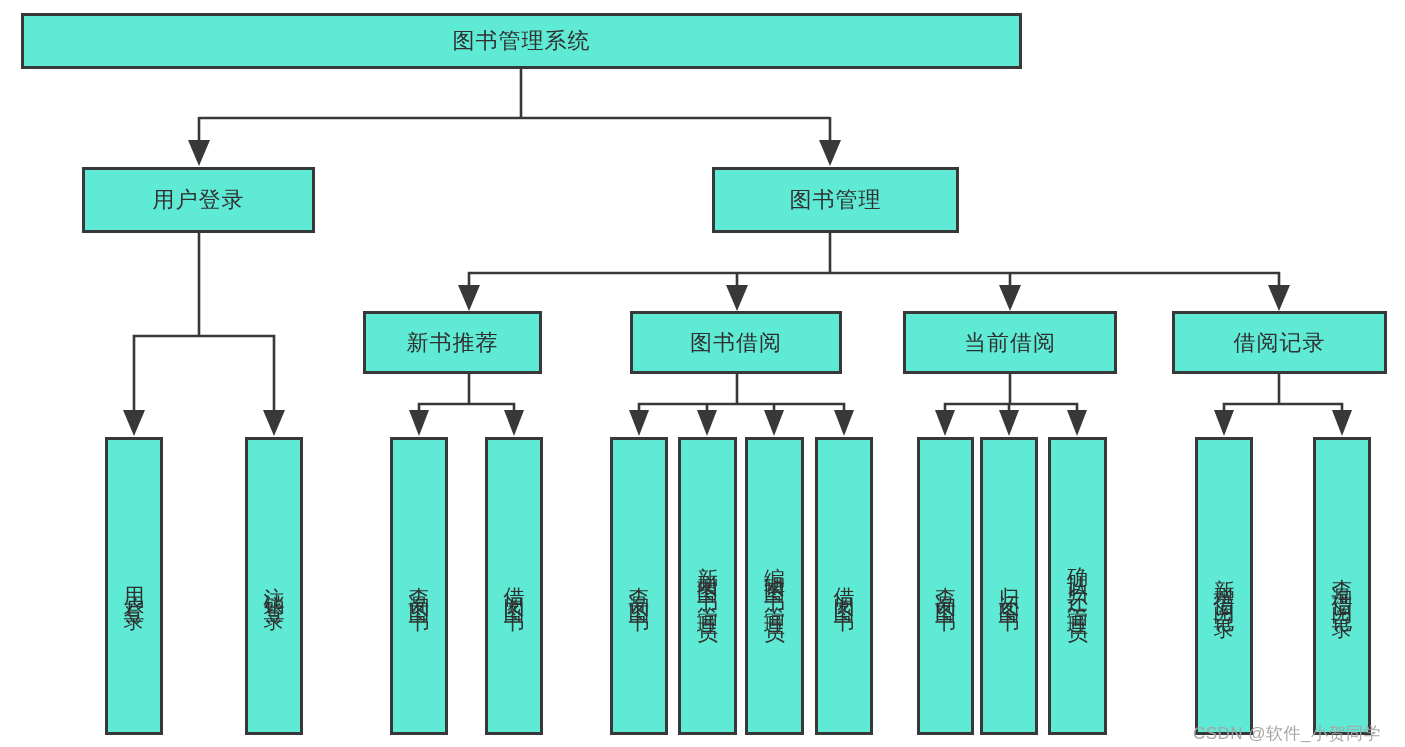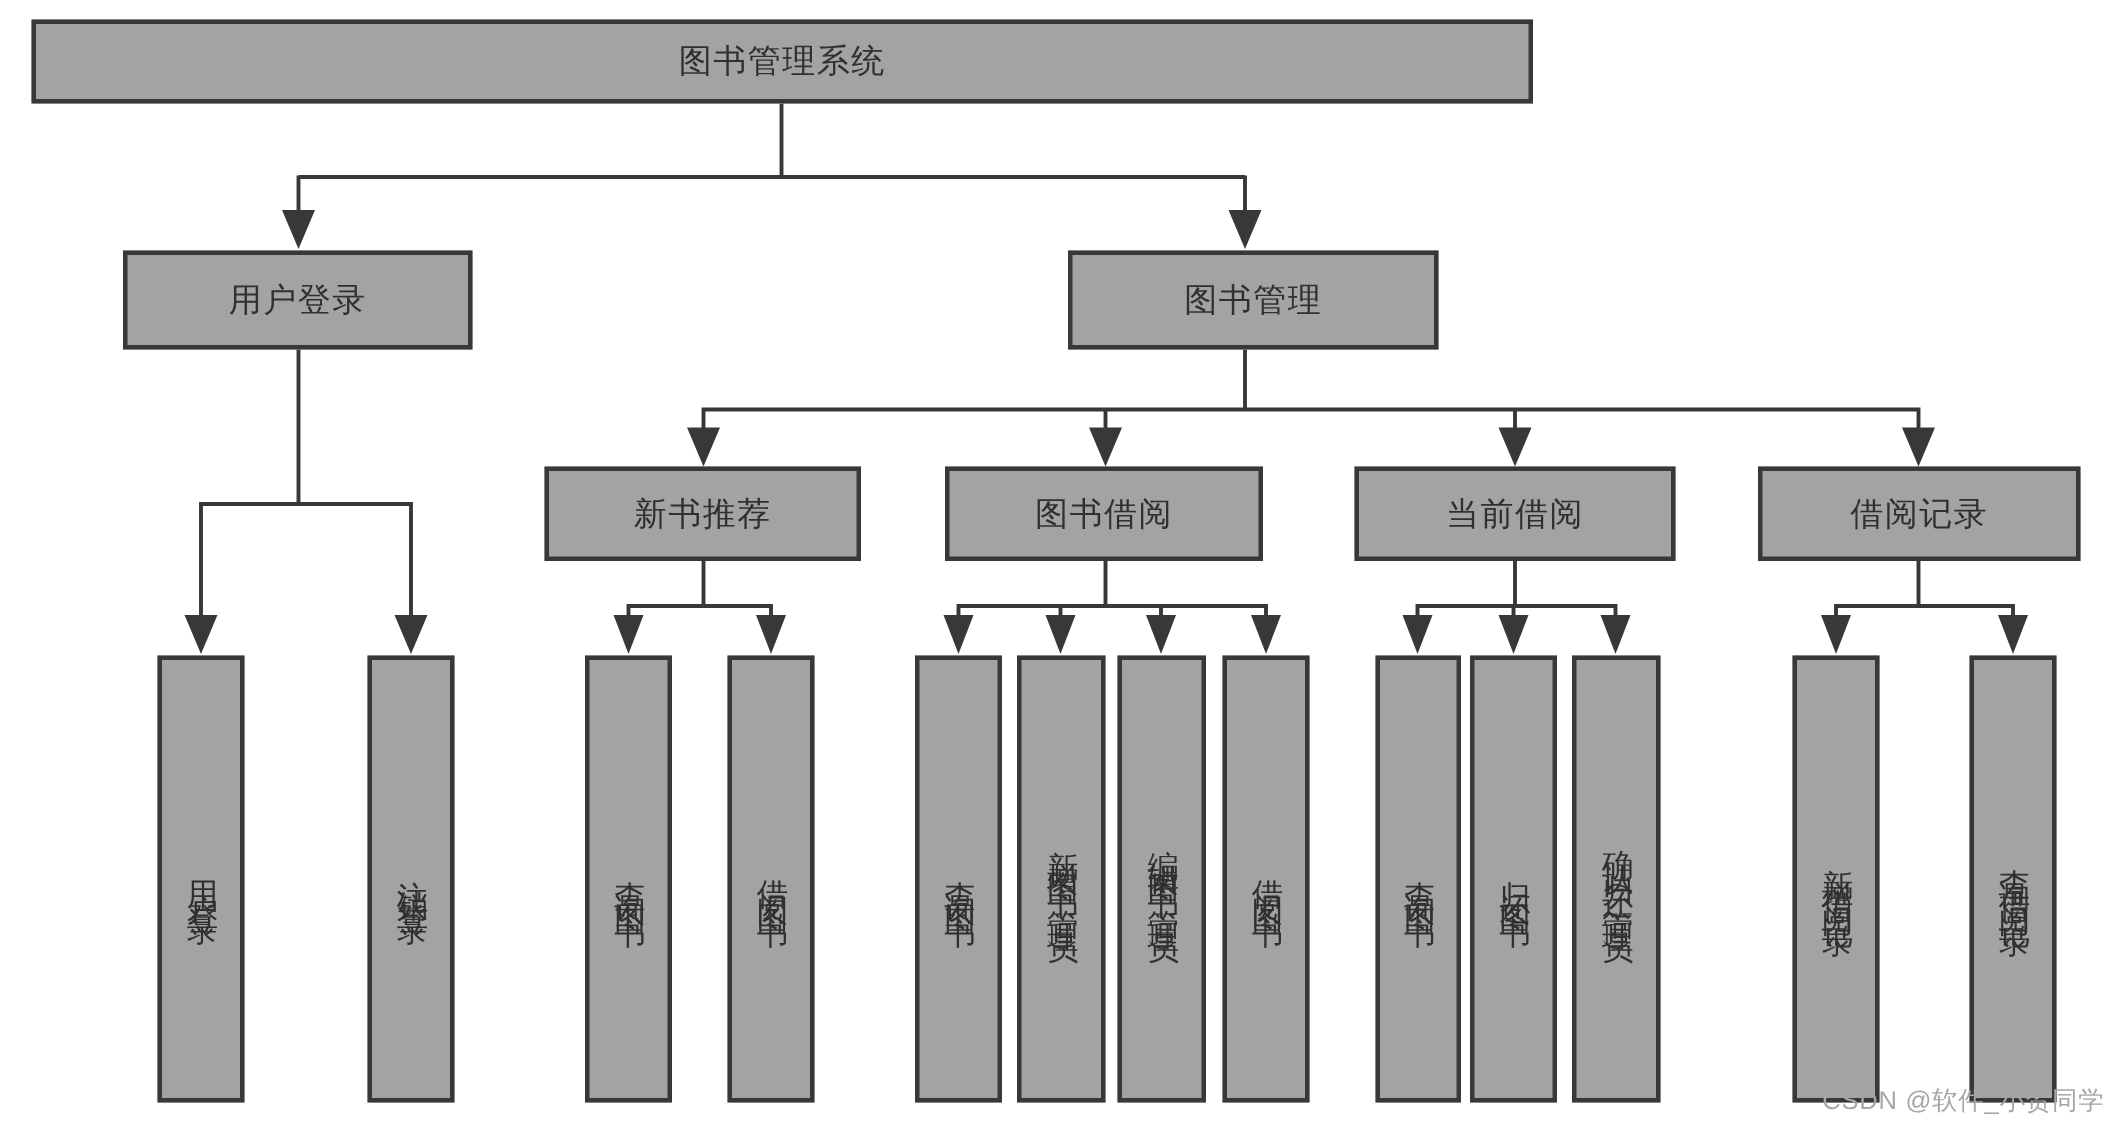--- a/index.html
+++ b/index.html
@@ -15,33 +15,33 @@
     background:var(--background);
     overflow:hidden;
     font-family:"Liberation Sans","DejaVu Sans",sans-serif;
   }
   .connectors{position:absolute;left:0;top:0;z-index:0;}
   .connectors path{stroke:var(--line);stroke-width:2.6;fill:none;}
   .connectors polygon{fill:var(--line);stroke:none;}
   .box{
     position:absolute;box-sizing:border-box;z-index:1;
     border:3px solid var(--line);
-    background:#a3a3a3;
+    background:#5eead4;
     display:flex;align-items:center;justify-content:center;
     font-size:22px;letter-spacing:1px;color:var(--text);
     white-space:nowrap;
   }
   .box.v{
     writing-mode:vertical-rl;
     text-orientation:mixed;
     font-size:21px;letter-spacing:8px;
     white-space:normal;
   }
   .watermark{
-    position:absolute;right:2px;bottom:2px;z-index:3;
+    position:absolute;right:24px;bottom:2px;z-index:3;
     font-size:17px;letter-spacing:0.5px;
     color:var(--watermark);
   }
 </style>
 </head>
 <body>
 
 <div class="stage">
 
   <svg class="connectors" width="1405" height="747" viewBox="0 0 1405 747">
@@ -98,21 +98,21 @@
     <span>图书管理系统</span>
   </div>
 
   <div class="box" style="left:82px;top:167px;width:233px;height:66px">
     <span>用户登录</span>
   </div>
   <div class="box" style="left:712px;top:167px;width:247px;height:66px">
     <span>图书管理</span>
   </div>
 
-  <div class="box" style="left:363px;top:311px;width:211px;height:63px">
+  <div class="box" style="left:363px;top:311px;width:179px;height:63px">
     <span>新书推荐</span>
   </div>
   <div class="box" style="left:903px;top:311px;width:214px;height:63px">
     <span>当前借阅</span>
   </div>
   <div class="box" style="left:630px;top:311px;width:212px;height:63px">
     <span>图书借阅</span>
   </div>
   <div class="box" style="left:1172px;top:311px;width:215px;height:63px">
     <span>借阅记录</span>

